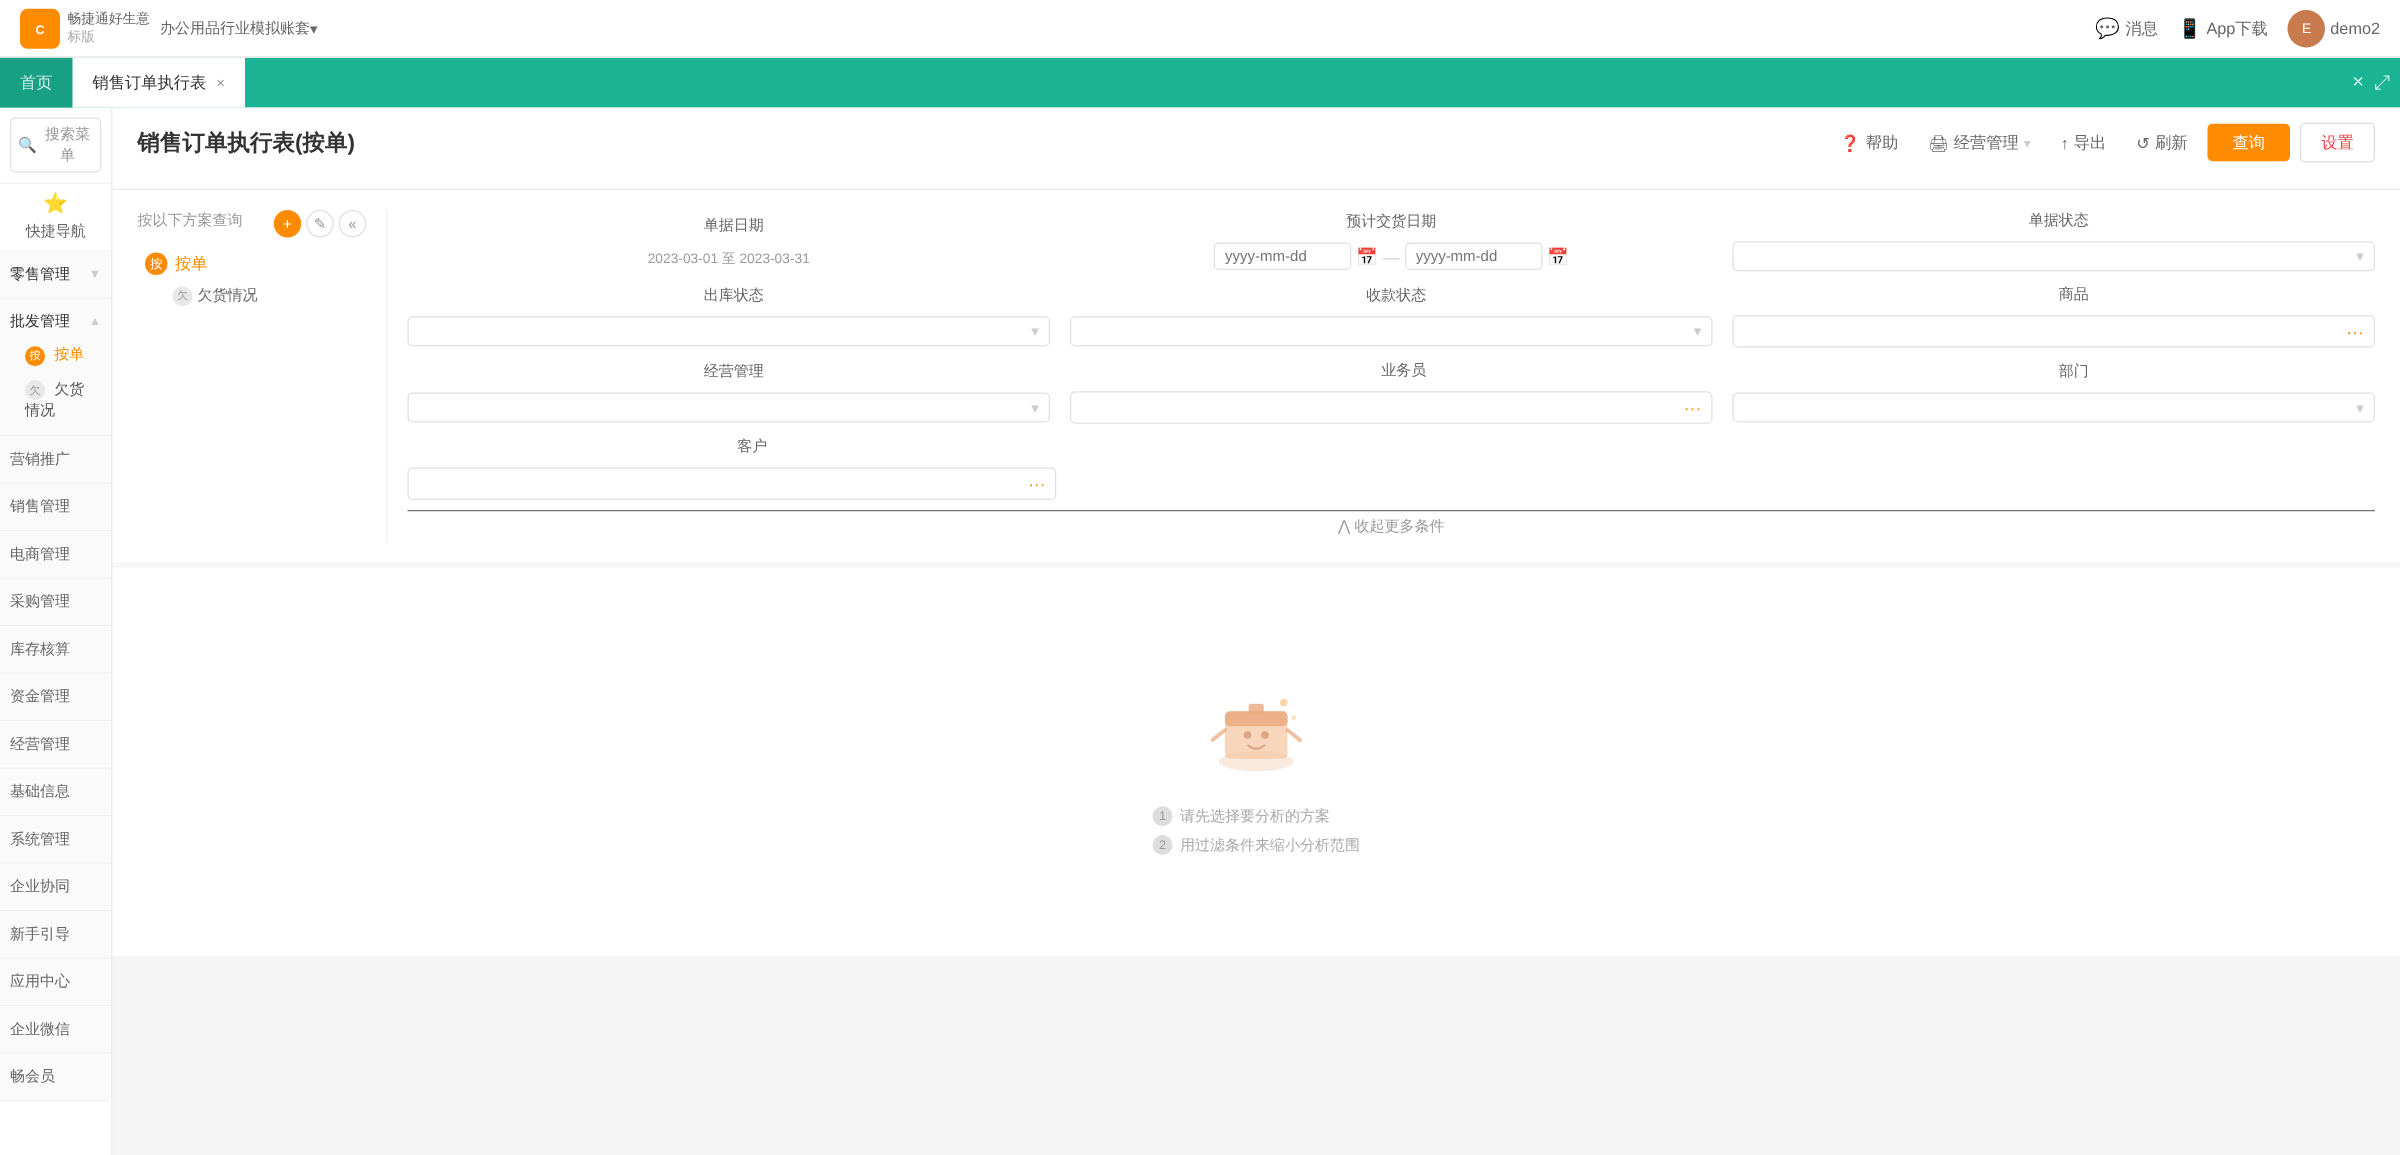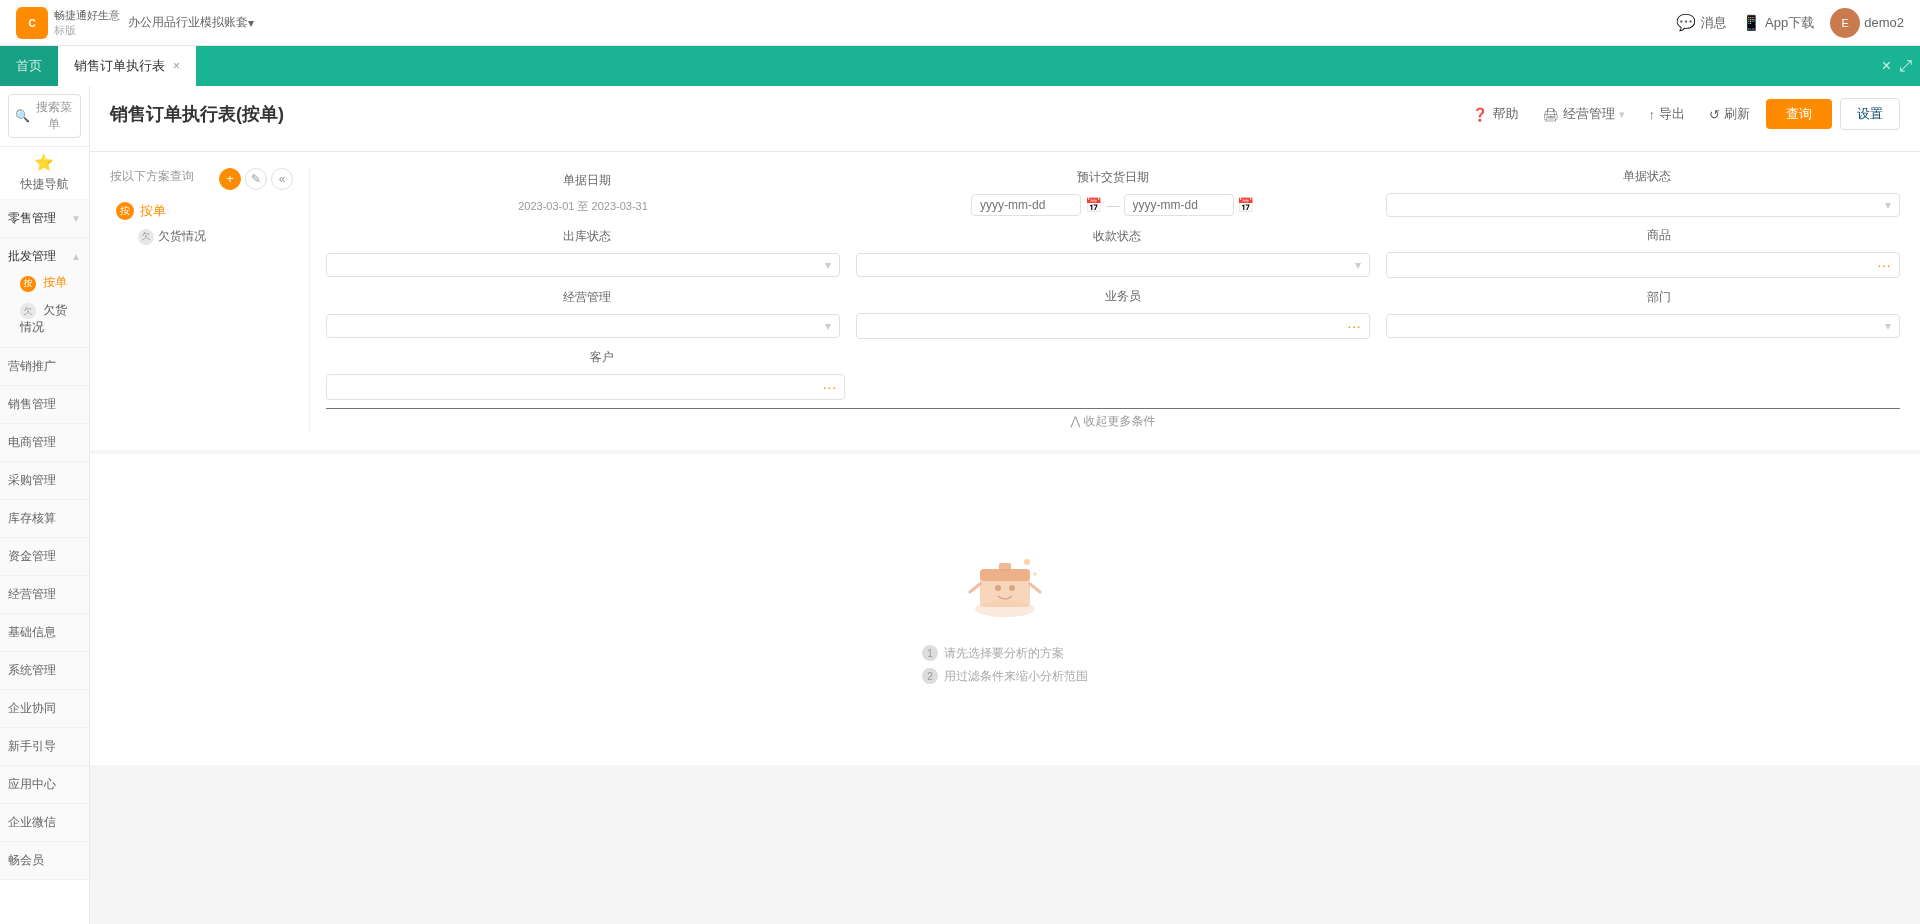--- a/index.html
+++ b/index.html
@@ -163,21 +163,21 @@
       background: #ff8c00;
       color: #fff;
       border: none;
       border-radius: 4px;
       padding: 6px 20px;
       font-size: 13px;
       cursor: pointer;
     }
     .btn-secondary {
       background: #fff;
-      color: #0c4a6e;
+      color: #ef4444;
       border: 1px solid #ddd;
       border-radius: 4px;
       padding: 6px 16px;
       font-size: 13px;
       cursor: pointer;
     }
 
     
     .filter-panel {
       background: #fff;

